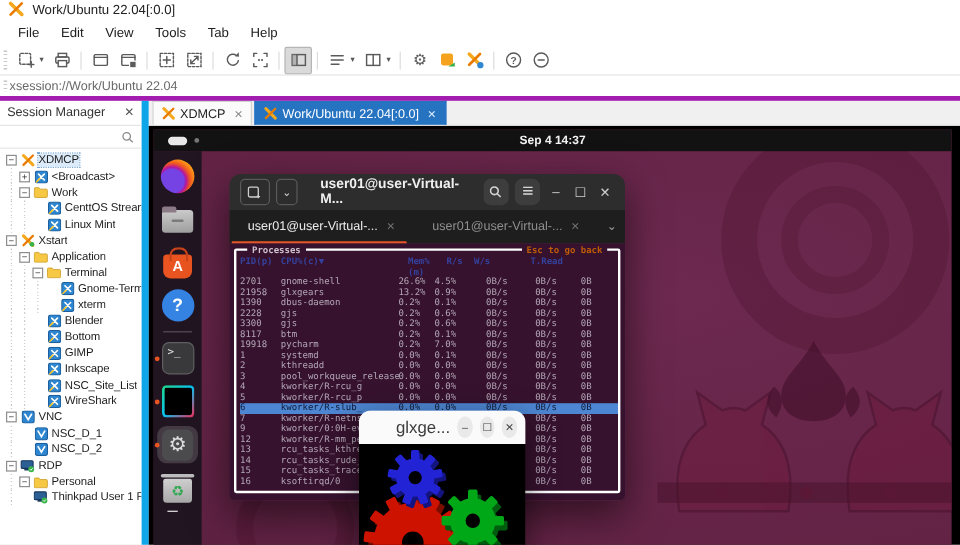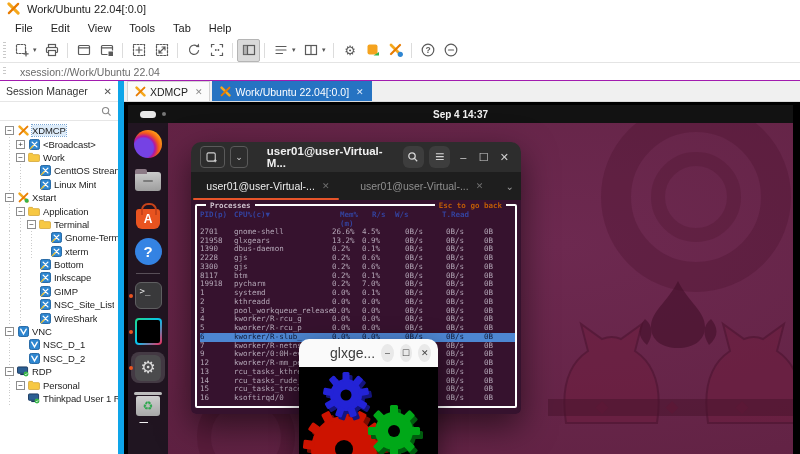--- a/index.html
+++ b/index.html
@@ -8,22 +8,22 @@
   #titlebar{height:18px;display:flex;align-items:center;gap:7px;padding-left:7px;font-size:11px;color:#222;}
   #menubar{height:20px;display:flex;align-items:center;padding-left:6px;font-size:11px;color:#222;}
   .menu-item{padding:2px 9px;border-radius:2px;}
   #toolbar{height:24px;display:flex;align-items:center;padding-left:10px;position:relative;}
   #toolbar::before,#addressbar::before{content:"";position:absolute;left:3px;top:4px;bottom:4px;width:3px;
     background-image:repeating-linear-gradient(#c9c9c9 0 1px,transparent 1px 3px);}
   .tbtn{width:21px;height:21px;display:flex;align-items:center;justify-content:center;border-radius:2px;border:1px solid transparent;}
   .tbtn.active{background:#dadada;border-color:#b5b5b5;}
   .tsep{width:1px;height:15px;background:#dcdcdc;margin:0 4px;}
   .caret{font-size:7px;color:#555;margin-left:0px;width:7px;}
-  #addressbar{height:17px;border-top:1px solid #e4e4e4;border-bottom:1px solid #a21caf;display:flex;align-items:center;
-    padding-left:20px;font-size:10.5px;color:#6a6a6a;position:relative;}
+  #addressbar{height:17px;border-top:1px solid #e4e4e4;border-bottom:4px solid #a21caf;display:flex;align-items:center;
+    padding-left:8px;font-size:10.5px;color:#6a6a6a;position:relative;}
   #workarea{display:flex;height:373px;}
   
   #sidebar{width:118px;border-right:6px solid #0ea5e9;display:flex;flex-direction:column;overflow:hidden;}
   .sb-head{height:20px;display:flex;align-items:center;font-size:10.5px;color:#333;padding:0 6px;}
   .sb-head .x{margin-left:auto;color:#555;font-size:10px;}
   .sb-search{height:18px;border-top:1px solid #e6e6e6;border-bottom:1px solid #e6e6e6;display:flex;align-items:center;padding:0 6px;}
   .sb-search svg{margin-left:auto;}
   #tree{flex:1;padding-top:3px;overflow:hidden;white-space:nowrap;}
   .trow{height:13.4px;display:flex;align-items:center;font-size:9.5px;color:#1d1d1d;padding-left:5px;}
   .guide{width:11px;height:100%;flex:none;background-image:repeating-linear-gradient(#cbcbcb 0 1px,transparent 1px 3px);
@@ -393,47 +393,60 @@
           <span class="guide"></span>
           <span class="guide"></span>
           <span class="exp-sp"></span>
           <span class="ticon">
             <svg width="11" height="11" viewBox="0 0 12 12">
               <rect x="0.5" y="0.5" width="11" height="11" rx="2" fill="#2e86d0" stroke="#1b5f9e"></rect>
               <path d="M3.4 3.4 L8.6 8.6 M8.6 3.4 L3.4 8.6" stroke="#fff" stroke-width="1.5" stroke-linecap="round"></path>
               <path d="M1.5 10.5 L4.5 7.5" stroke="#f7c325" stroke-width="1.4" stroke-linecap="round"></path>
             </svg>
           </span>
+          <span class="tlabel">Blender</span>
+        </div>
+        <div class="trow">
+          <span class="guide"></span>
+          <span class="guide"></span>
+          <span class="exp-sp"></span>
+          <span class="ticon">
+            <svg width="11" height="11" viewBox="0 0 12 12">
+              <rect x="0.5" y="0.5" width="11" height="11" rx="2" fill="#2e86d0" stroke="#1b5f9e"></rect>
+              <path d="M3.4 3.4 L8.6 8.6 M8.6 3.4 L3.4 8.6" stroke="#fff" stroke-width="1.5" stroke-linecap="round"></path>
+              <path d="M1.5 10.5 L4.5 7.5" stroke="#f7c325" stroke-width="1.4" stroke-linecap="round"></path>
+            </svg>
+          </span>
           <span class="tlabel">Bottom</span>
         </div>
         <div class="trow">
           <span class="guide"></span>
           <span class="guide"></span>
           <span class="exp-sp"></span>
           <span class="ticon">
             <svg width="11" height="11" viewBox="0 0 12 12">
               <rect x="0.5" y="0.5" width="11" height="11" rx="2" fill="#2e86d0" stroke="#1b5f9e"></rect>
               <path d="M3.4 3.4 L8.6 8.6 M8.6 3.4 L3.4 8.6" stroke="#fff" stroke-width="1.5" stroke-linecap="round"></path>
               <path d="M1.5 10.5 L4.5 7.5" stroke="#f7c325" stroke-width="1.4" stroke-linecap="round"></path>
             </svg>
           </span>
+          <span class="tlabel">GIMP</span>
+        </div>
+        <div class="trow">
+          <span class="guide"></span>
+          <span class="guide"></span>
+          <span class="exp-sp"></span>
+          <span class="ticon">
+            <svg width="11" height="11" viewBox="0 0 12 12">
+              <rect x="0.5" y="0.5" width="11" height="11" rx="2" fill="#2e86d0" stroke="#1b5f9e"></rect>
+              <path d="M3.4 3.4 L8.6 8.6 M8.6 3.4 L3.4 8.6" stroke="#fff" stroke-width="1.5" stroke-linecap="round"></path>
+              <path d="M1.5 10.5 L4.5 7.5" stroke="#f7c325" stroke-width="1.4" stroke-linecap="round"></path>
+            </svg>
+          </span>
           <span class="tlabel">Inkscape</span>
-        </div>
-        <div class="trow">
-          <span class="guide"></span>
-          <span class="guide"></span>
-          <span class="exp-sp"></span>
-          <span class="ticon">
-            <svg width="11" height="11" viewBox="0 0 12 12">
-              <rect x="0.5" y="0.5" width="11" height="11" rx="2" fill="#2e86d0" stroke="#1b5f9e"></rect>
-              <path d="M3.4 3.4 L8.6 8.6 M8.6 3.4 L3.4 8.6" stroke="#fff" stroke-width="1.5" stroke-linecap="round"></path>
-              <path d="M1.5 10.5 L4.5 7.5" stroke="#f7c325" stroke-width="1.4" stroke-linecap="round"></path>
-            </svg>
-          </span>
-          <span class="tlabel">GIMP</span>
         </div>
         <div class="trow">
           <span class="guide"></span>
           <span class="guide"></span>
           <span class="exp-sp"></span>
           <span class="ticon">
             <svg width="11" height="11" viewBox="0 0 12 12">
               <rect x="0.5" y="0.5" width="11" height="11" rx="2" fill="#2e86d0" stroke="#1b5f9e"></rect>
               <path d="M3.4 3.4 L8.6 8.6 M8.6 3.4 L3.4 8.6" stroke="#fff" stroke-width="1.5" stroke-linecap="round"></path>
               <path d="M1.5 10.5 L4.5 7.5" stroke="#f7c325" stroke-width="1.4" stroke-linecap="round"></path>

